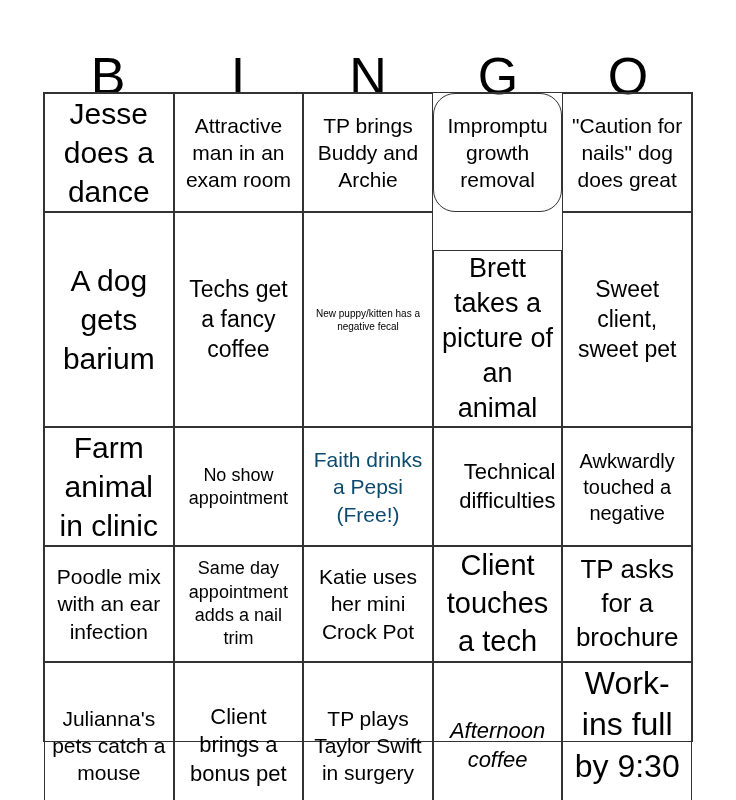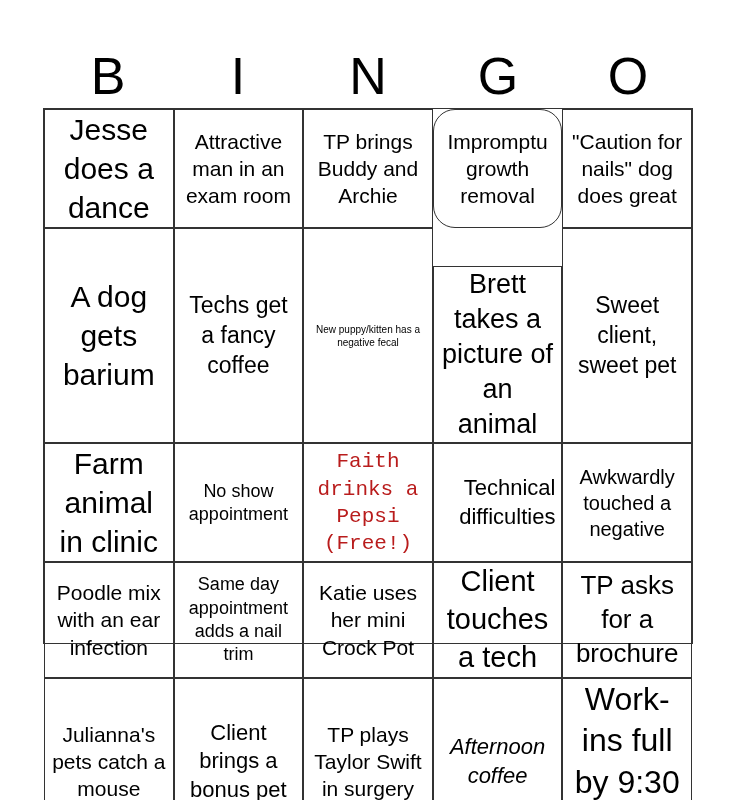--- a/index.html
+++ b/index.html
@@ -1,20 +1,20 @@
 <!DOCTYPE html>
 <html><head>
 <meta charset="utf-8">
 <style>
   html, body { margin: 0; padding: 0; background: #ffffff; }
   body { width: 736px; height: 800px; position: relative; overflow: hidden;
          font-family: "Liberation Sans", sans-serif; color: #000; }
   .header { position: absolute; left: 43px; top: 44px; width: 650px; height: 64px; display: flex; }
   .header .letter { width: 130px; text-align: center; font-size: 52px; line-height: 64px; }
-  .grid { position: absolute; left: 43px; top: 108px; width: 650px; height: 536px;
+  .grid { position: absolute; left: 43px; top: 92px; width: 650px; height: 650px;
           display: grid; grid-template-columns: repeat(5, 1fr); grid-template-rows: repeat(5, 1fr);
           border: 1px solid #333; box-sizing: border-box; }
   .cell { border: 1px solid #333; display: flex; align-items: center; justify-content: center;
           text-align: center; padding: 0 6px; line-height: 1.3; box-sizing: border-box; cursor: pointer; }
   .cell.free { color: #2a4fd8; }
 </style>
 </head>
 <body>
 
 <div class="header">
@@ -31,21 +31,21 @@
   <div class="cell" style="font-size: 21px;">TP brings Buddy and Archie</div>
   <div class="cell" style="font-size: 21px; border-radius: 22px;">Impromptu growth removal</div>
   <div class="cell" style="font-size: 21px;">"Caution for nails" dog does great</div>
   <div class="cell" style="font-size: 30px;">A dog gets barium</div>
   <div class="cell" style="font-size: 23px;">Techs get a fancy coffee</div>
   <div class="cell" style="font-size: 10px; text-align: center;">New puppy/kitten has a negative fecal</div>
   <div class="cell" style="font-size: 27px; margin-top: 38px;">Brett takes a picture of an animal</div>
   <div class="cell" style="font-size: 23px;">Sweet client, sweet pet</div>
   <div class="cell" style="font-size: 30px;">Farm animal in clinic</div>
   <div class="cell" style="font-size: 18px;">No show appointment</div>
-  <div class="cell free" style="font-size: 21px; color: #b91c1c; font-family: Liberation Mono, monospace;">Faith drinks a Pepsi (Free!)</div>
+  <div class="cell free" style="font-size: 21px; color: #0c4a6e;">Faith drinks a Pepsi (Free!)</div>
   <div class="cell" style="font-size: 22px; text-align: right;">Technical difficulties</div>
   <div class="cell" style="font-size: 20px;">Awkwardly touched a negative</div>
   <div class="cell" style="font-size: 21px;">Poodle mix with an ear infection</div>
   <div class="cell" style="font-size: 18px;">Same day appointment adds a nail trim</div>
   <div class="cell" style="font-size: 21px;">Katie uses her mini Crock Pot</div>
   <div class="cell" style="font-size: 29px;">Client touches a tech</div>
   <div class="cell" style="font-size: 26px;">TP asks for a brochure</div>
   <div class="cell" style="font-size: 21px;">Julianna's pets catch a mouse</div>
   <div class="cell" style="font-size: 22px;">Client brings a bonus pet</div>
   <div class="cell" style="font-size: 21px;">TP plays Taylor Swift in surgery</div>

